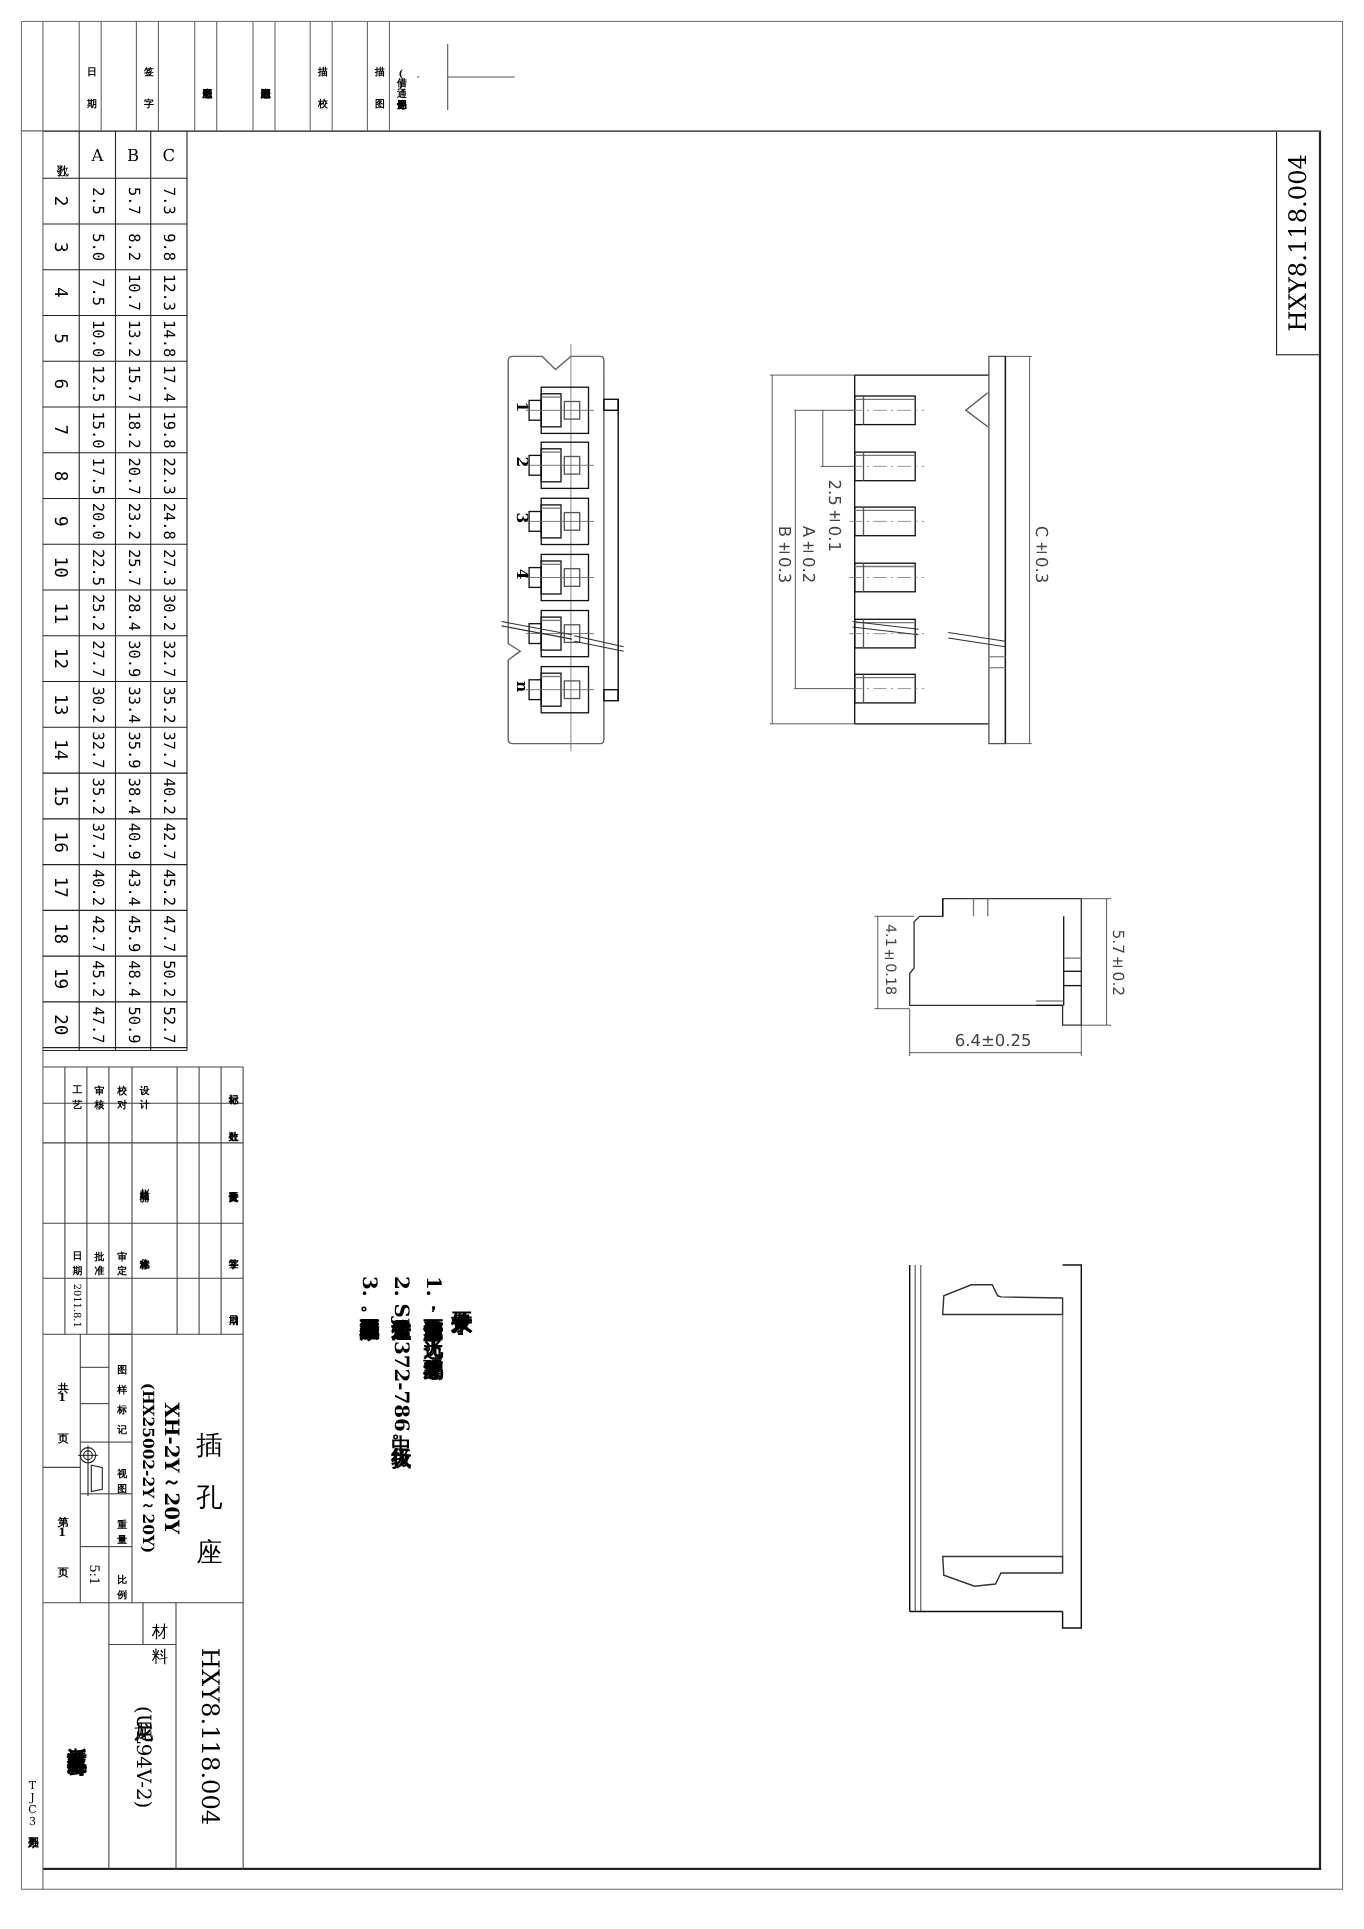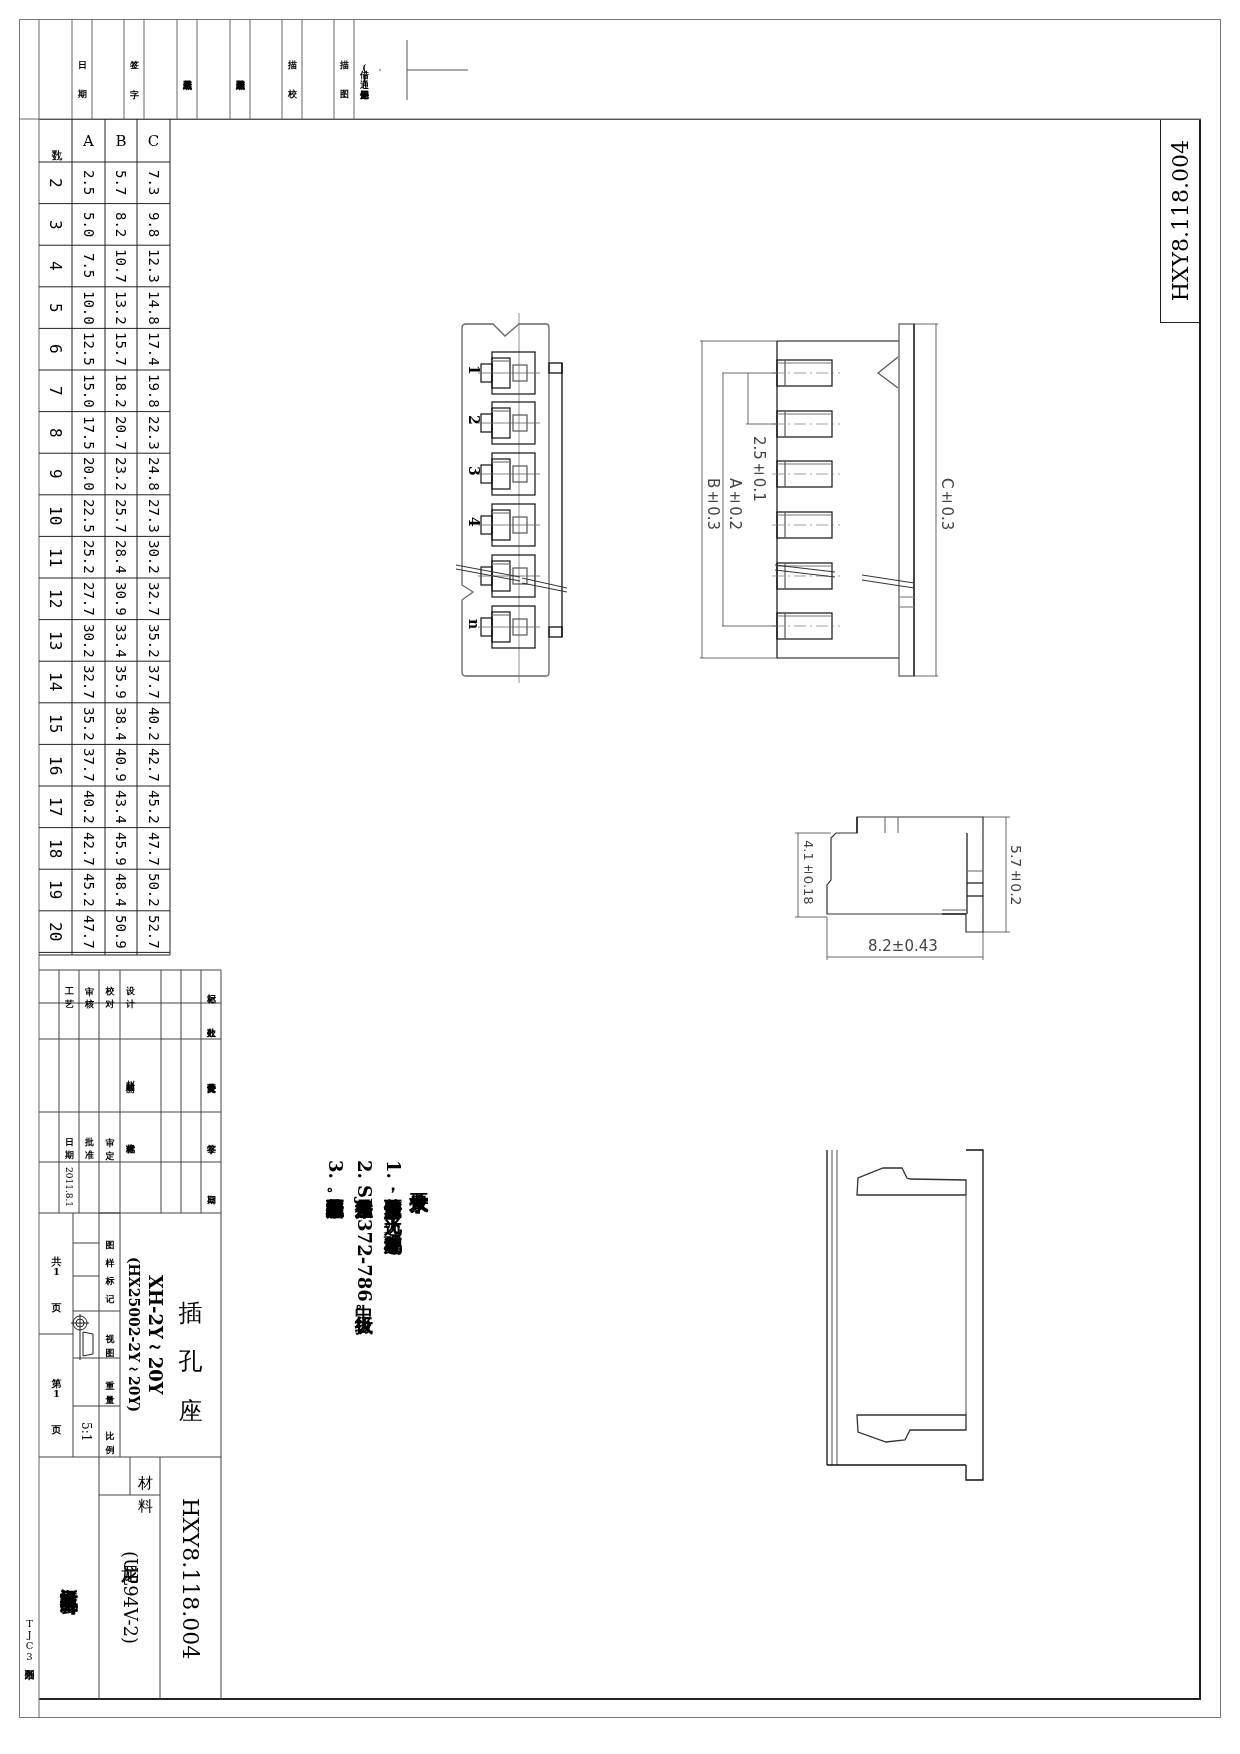--- a/index.html
+++ b/index.html
@@ -421,21 +421,21 @@
   <div class="abs rtext" style="left:42px;top:0px;font-size:18px;">2. 未注尺寸公差按SJ1372-78中6级执行。</div>
   <div class="abs rtext" style="left:13px;top:0px;font-size:18px;">3. 相同规格的产品不同厂家应能互换。</div>
 </div>
 
 <div class="abs rtext" style="left:750px;top:436px;font-size:15px;font-weight:normal;font-family:'DejaVu Sans',sans-serif;color:#444;">2.5±0.1</div>
 <div class="abs rtext" style="left:726px;top:478px;font-size:15px;font-weight:normal;font-family:'DejaVu Sans',sans-serif;color:#444;">A±0.2</div>
 <div class="abs rtext" style="left:704px;top:478px;font-size:15px;font-weight:normal;font-family:'DejaVu Sans',sans-serif;color:#444;">B±0.3</div>
 <div class="abs rtext" style="left:938px;top:478px;font-size:15px;font-weight:normal;font-family:'DejaVu Sans',sans-serif;color:#444;">C±0.3</div>
 <div class="abs rtext" style="left:801px;top:840px;font-size:13px;font-weight:normal;font-family:'DejaVu Sans',sans-serif;color:#444;">4.1±0.18</div>
 <div class="abs rtext" style="left:1008px;top:845px;font-size:14px;font-weight:normal;font-family:'DejaVu Sans',sans-serif;color:#444;">5.7±0.2</div>
-<div class="abs" style="left:868px;top:937px;font-size:15px;font-family:'DejaVu Sans',sans-serif;color:#444;">8.2±0.43</div>
+<div class="abs" style="left:868px;top:937px;font-size:15px;font-family:'DejaVu Sans',sans-serif;color:#444;">6.4±0.25</div>
 
 <div id="pinlabels">
     <div class="abs rtext" style="left: 466px; top: 365px; font-size: 14px;">1</div>
     <div class="abs rtext" style="left: 466px; top: 415px; font-size: 14px;">2</div>
     <div class="abs rtext" style="left: 466px; top: 466px; font-size: 14px;">3</div>
     <div class="abs rtext" style="left: 466px; top: 517px; font-size: 14px;">4</div>
     <div class="abs rtext" style="left: 466px; top: 619px; font-size: 14px;">n</div>
   </div>
 
 </body></html>

